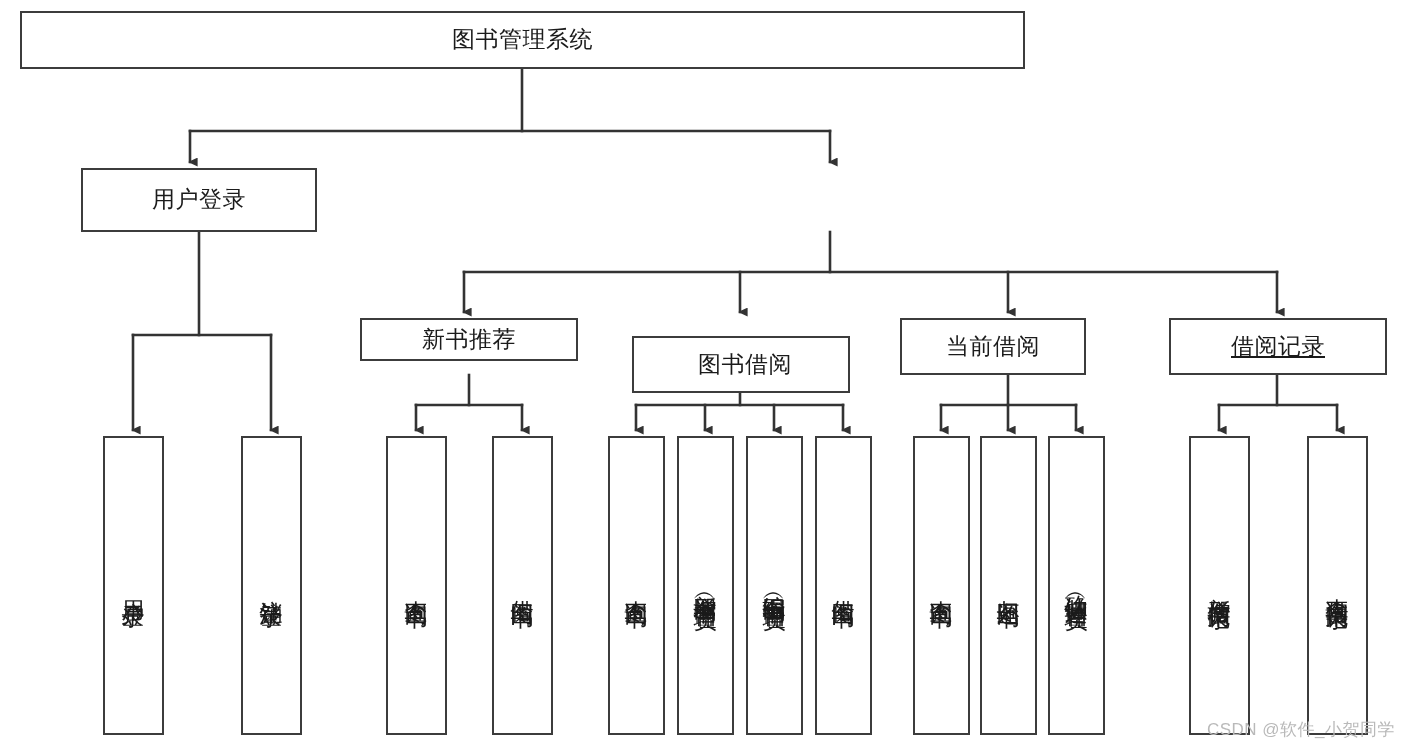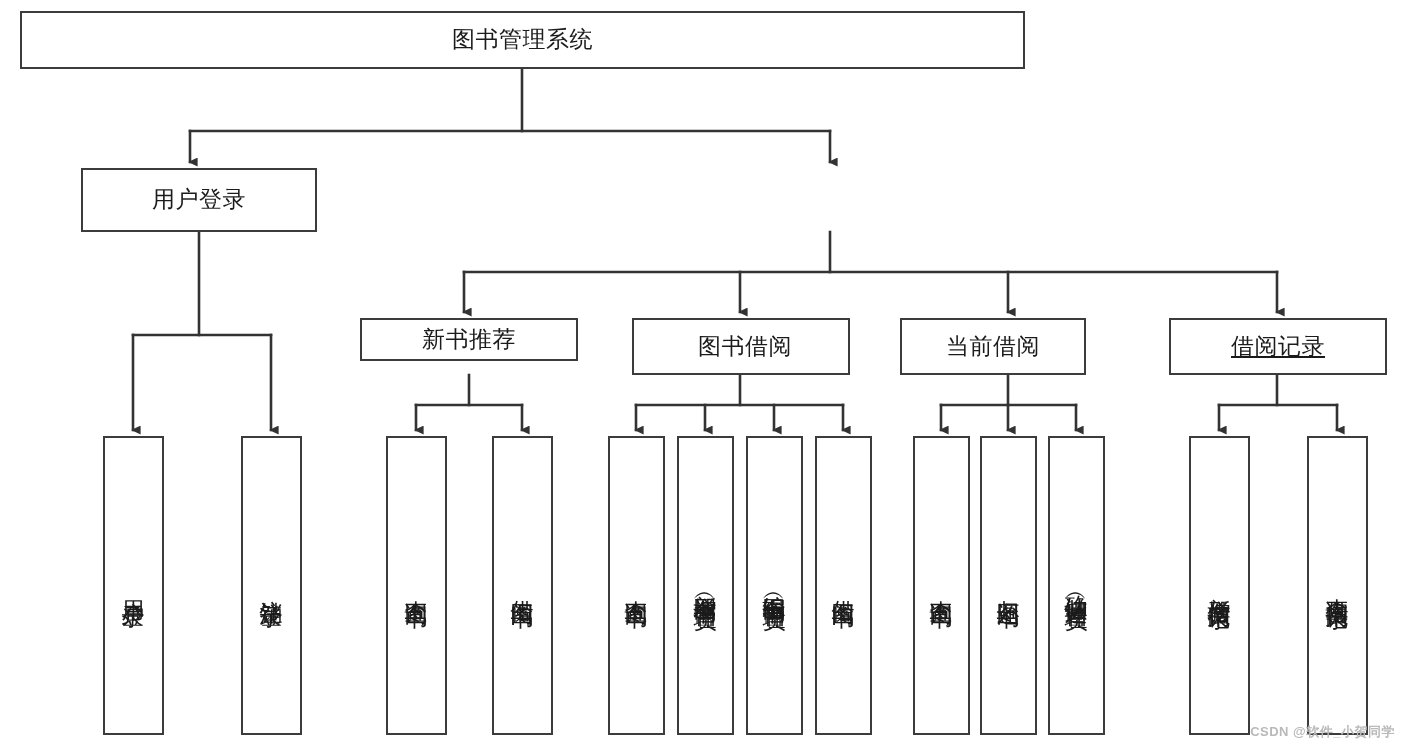--- a/index.html
+++ b/index.html
@@ -53,26 +53,25 @@
     font-size: 23px;
     line-height: 1.22;
     letter-spacing: 2px;
     white-space: nowrap;
     transform: rotate(0deg);
   }
   .watermark {
     position: absolute;
     right: 10px;
     bottom: 6px;
-    font-size: 13px;
+    font-size: 17px;
     color: #b9b9b9;
     letter-spacing: 0.5px;
     white-space: nowrap;
     user-select: none;
-    font-weight: bold;
   }
 </style>
 </head>
 <body>
 
 <div id="diagram-root">
 
   <svg id="wires" viewBox="0 0 1405 747" xmlns="http://www.w3.org/2000/svg">
     <defs>
       <marker id="arrow" markerWidth="10" markerHeight="10" refX="4.4" refY="7.6" orient="auto" markerUnits="userSpaceOnUse">
@@ -130,21 +129,21 @@
     <span class="node-label">图书管理系统</span>
   </div>
 
   <div class="node horizontal" style="left:81px; top:168px; width:236px; height:64px;">
     <span class="node-label">用户登录</span>
   </div>
 
   <div class="node horizontal" style="left:360px; top:318px; width:218px; height:43px;">
     <span class="node-label">新书推荐</span>
   </div>
-  <div class="node horizontal" style="left:632px; top:318px; width:218px; height:57px;padding-left:8px;">
+  <div class="node horizontal" style="left:632px; top:336px; width:218px; height:57px;padding-left:8px;">
     <span class="node-label">图书借阅</span>
   </div>
   <div class="node horizontal" style="left:900px; top:318px; width:186px; height:57px;">
     <span class="node-label">当前借阅</span>
   </div>
   <div class="node horizontal" style="left:1169px; top:318px; width:218px; height:57px;text-decoration:underline;">
     <span class="node-label">借阅记录</span>
   </div>
 
   <div class="node vertical" style="left:103px; top:436px; width:61px; height:299px;">

